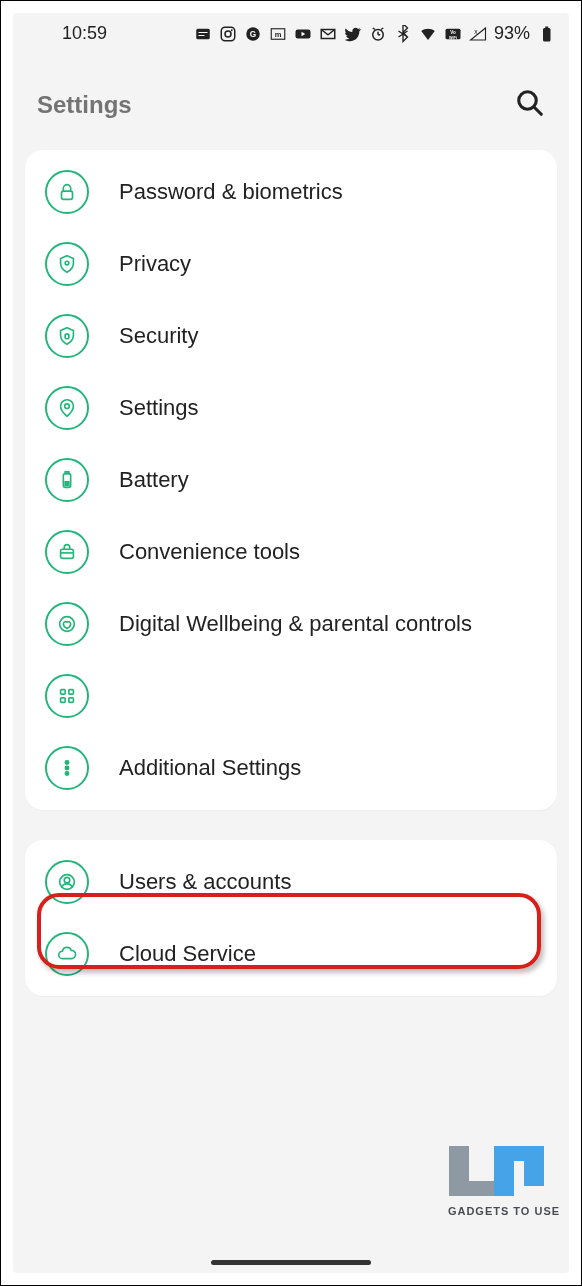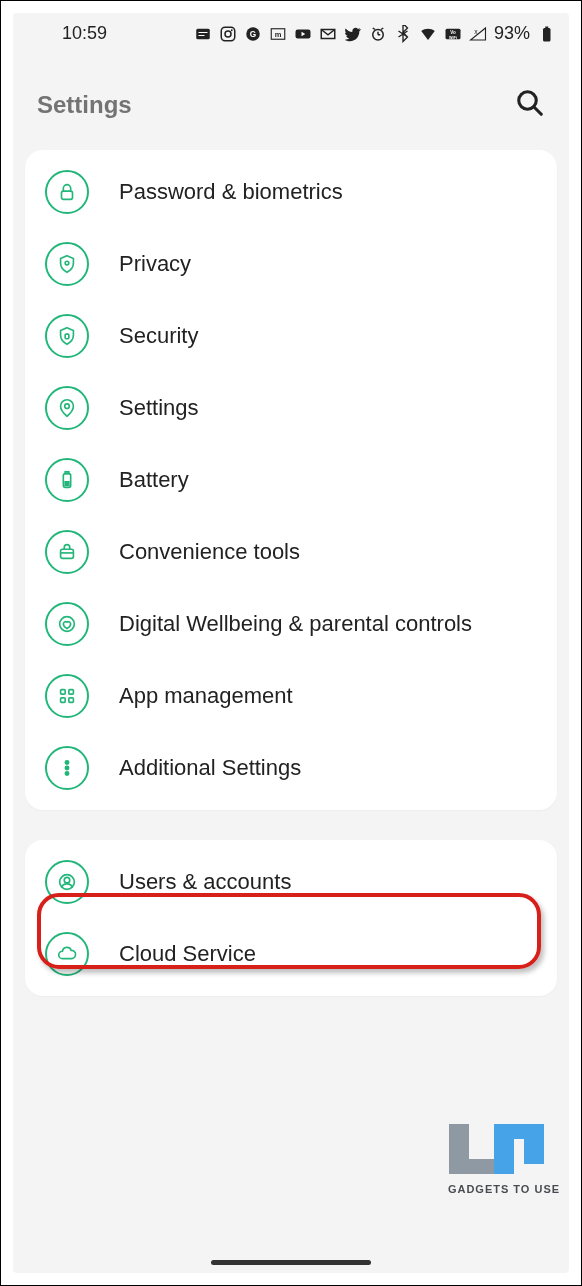--- a/index.html
+++ b/index.html
@@ -89,21 +89,21 @@
   top: 880px;
   height: 76px;
   border: 4px solid #d8201a;
   border-radius: 22px;
   box-shadow: 3px 4px 5px rgba(0,0,0,0.25);
   pointer-events: none;
 }
 .watermark {
   position: absolute;
   right: 12px;
-  bottom: 86px;
+  bottom: 64px;
   width: 130px;
   height: 80px;
   opacity: 0.85;
   pointer-events: none;
 }
 .watermark .g-shape {
   position: relative;
   width: 100%;
   height: 60px;
 }
@@ -278,21 +278,20 @@
       </div>
       <div class="row">
         <div class="icon-circle">
           <svg viewBox="0 0 24 24">
               <rect x="5" y="5" width="5" height="5" rx="1"></rect>
               <rect x="14" y="5" width="5" height="5" rx="1"></rect>
               <rect x="5" y="14" width="5" height="5" rx="1"></rect>
               <rect x="14" y="14" width="5" height="5" rx="1"></rect>
             </svg>
         </div>
-        <span class="row-label">App management</span>
       </div>
       <div class="row">
         <div class="icon-circle">
           <svg viewBox="0 0 24 24">
               <circle cx="12" cy="6" r="1.8" class="fill" fill="#23b67a"></circle>
               <circle cx="12" cy="12" r="1.8" class="fill" fill="#23b67a"></circle>
               <circle cx="12" cy="18" r="1.8" class="fill" fill="#23b67a"></circle>
             </svg>
         </div>
         <span class="row-label">Additional Settings</span>

